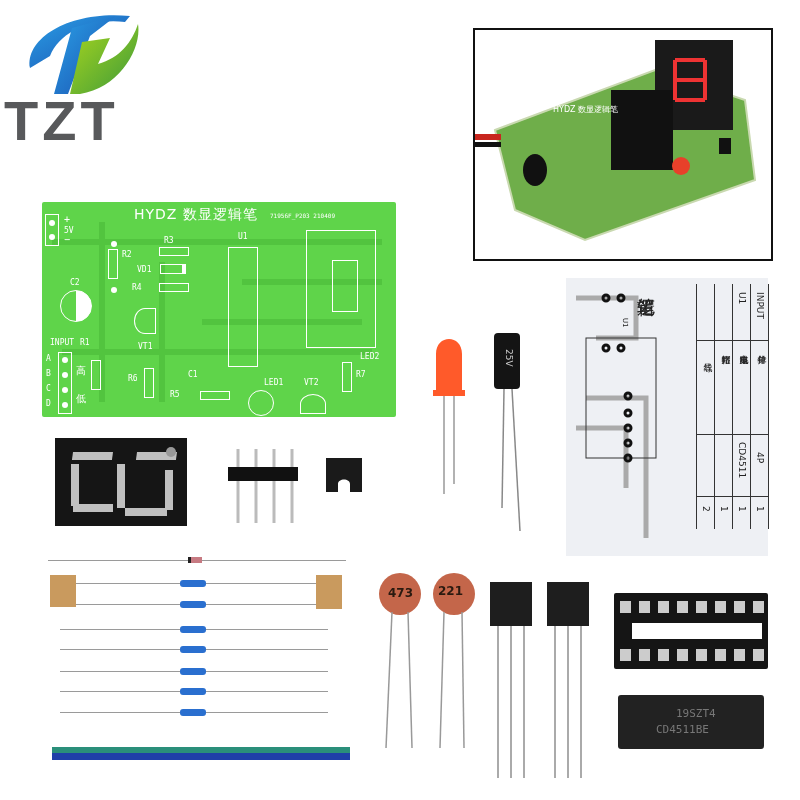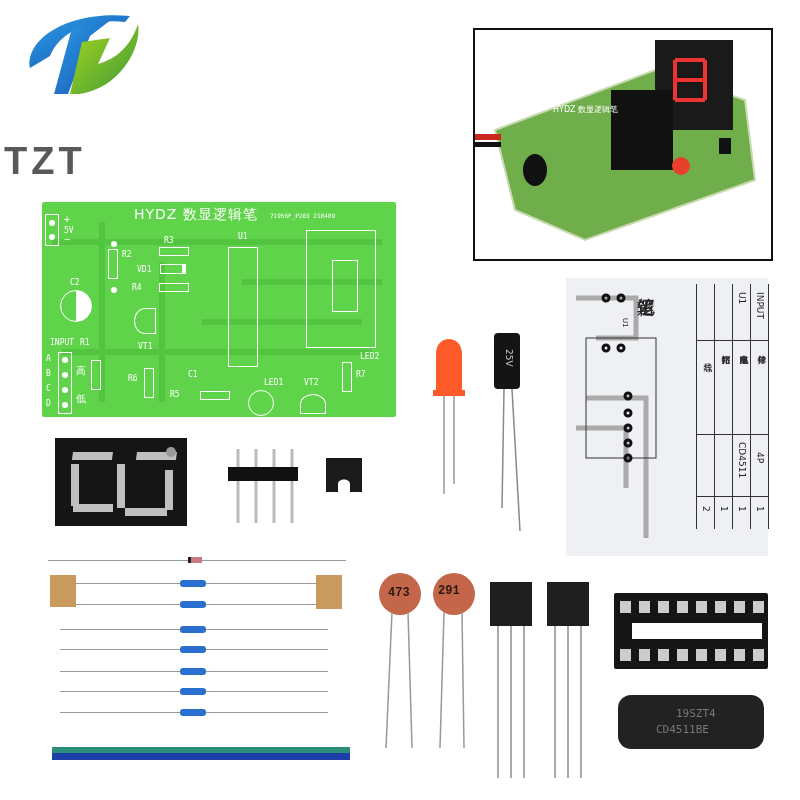--- a/index.html
+++ b/index.html
@@ -1,21 +1,21 @@
 <!DOCTYPE html>
 <html><head>
 <meta charset="utf-8">
 <style>
   * { box-sizing: border-box; margin: 0; padding: 0; }
   body { width: 800px; height: 800px; background: #ffffff; position: relative; overflow: hidden; font-family: "DejaVu Sans", sans-serif; }
   .abs { position: absolute; }
 
   
   .logo-mark { left: 20px; top: 8px; width: 120px; height: 86px; }
-  .logo-text { left: 4px; top: 96px; width: 150px; font-family: "Liberation Sans", sans-serif; font-size: 38px; font-weight: bold; color: #58595b; letter-spacing: 4px; line-height: 50px; margin-top: 40px; }
+  .logo-text { left: 4px; top: 96px; width: 150px; font-family: "Liberation Sans", sans-serif; font-size: 56px; font-weight: bold; color: #58595b; letter-spacing: 4px; line-height: 50px; }
 
   
   .inset { left: 473px; top: 28px; width: 300px; height: 233px; border: 2px solid #111; background: #fff; overflow: hidden; }
 
   
   .pcb { left: 42px; top: 202px; width: 354px; height: 215px; background: #5fd44a; border-radius: 2px; overflow: hidden; }
   .pcb-silk { color: #ffffff; font-family: "DejaVu Sans Mono", monospace; position: absolute; white-space: nowrap; }
   .pcb-title { left: 92px; top: 4px; font-size: 14px; font-family: "DejaVu Sans", sans-serif; letter-spacing: 1px; }
   .pcb-code { left: 228px; top: 10px; font-size: 6px; }
   .pad { position: absolute; width: 6px; height: 6px; border-radius: 50%; background: #fff; }
@@ -30,24 +30,24 @@
   .sheet-text { position: absolute; font-size: 9px; color: #222; writing-mode: vertical-rl; white-space: nowrap; }
 
   
   .seg-display { left: 55px; top: 438px; width: 132px; height: 88px; background: #151515; }
   .header-pins { left: 228px; top: 445px; width: 70px; height: 80px; }
   .jumper { left: 326px; top: 458px; width: 36px; height: 36px; }
   .led { left: 432px; top: 334px; width: 34px; height: 170px; }
   .ecap { left: 490px; top: 333px; width: 36px; height: 200px; }
   .wire { left: 52px; height: 8px; width: 298px; }
   .res-line { height: 1px; background: #9a9a9a; }
-  .ceramic { width: 44px; height: 180px; font-family: Liberation Mono, monospace; }
+  .ceramic { width: 44px; height: 180px; }
   .transistor { width: 42px; height: 200px; }
   .ic-socket { left: 614px; top: 593px; width: 154px; height: 76px; background: #151515; border-radius: 2px; }
-  .ic-chip { left: 618px; top: 695px; width: 146px; height: 54px; background: #222; border-radius: 13px; padding-left: 36px; }
+  .ic-chip { left: 618px; top: 695px; width: 146px; height: 54px; background: #222; border-radius: 3px; padding-left: 36px; }
   .ic-text { position: absolute; color: #777; font-family: "DejaVu Sans Mono", monospace; font-size: 11px; }
 </style>
 </head>
 <body>
 
 <div class="abs logo-mark">
   <svg width="120" height="86" viewBox="0 0 120 86">
     <defs>
       <linearGradient id="gb" x1="0" y1="0" x2="1" y2="1">
           <stop offset="0" stop-color="#2aa0e6"></stop>
@@ -284,21 +284,21 @@
     <line x1="30" y1="40" x2="34" y2="176" stroke="#999" stroke-width="1.5"></line>
   </svg>
   <span class="abs" style="left:10px;top:14px;font-size:12px;color:#2a1a10;font-weight:bold;">473</span>
 </div>
 <div class="abs ceramic" style="left:432px;top:572px;">
   <svg width="44" height="180" viewBox="0 0 44 180">
     <circle cx="22" cy="22" r="21" fill="#c4664a"></circle>
     <line x1="12" y1="40" x2="8" y2="176" stroke="#999" stroke-width="1.5"></line>
     <line x1="30" y1="40" x2="32" y2="176" stroke="#999" stroke-width="1.5"></line>
   </svg>
-  <span class="abs" style="left:6px;top:12px;font-size:12px;color:#2a1a10;font-weight:bold;">291</span>
+  <span class="abs" style="left:6px;top:12px;font-size:12px;color:#2a1a10;font-weight:bold;">221</span>
 </div>
 
 <div class="abs transistor" style="left:490px;top:582px;">
   <svg width="42" height="200" viewBox="0 0 42 200">
     <rect x="0" y="0" width="42" height="44" fill="#1e1e1e"></rect>
     <g stroke="#aaa" stroke-width="2">
         <line x1="8" y1="44" x2="8" y2="196"></line>
         <line x1="21" y1="44" x2="21" y2="196"></line>
         <line x1="34" y1="44" x2="34" y2="196"></line>
       </g>

